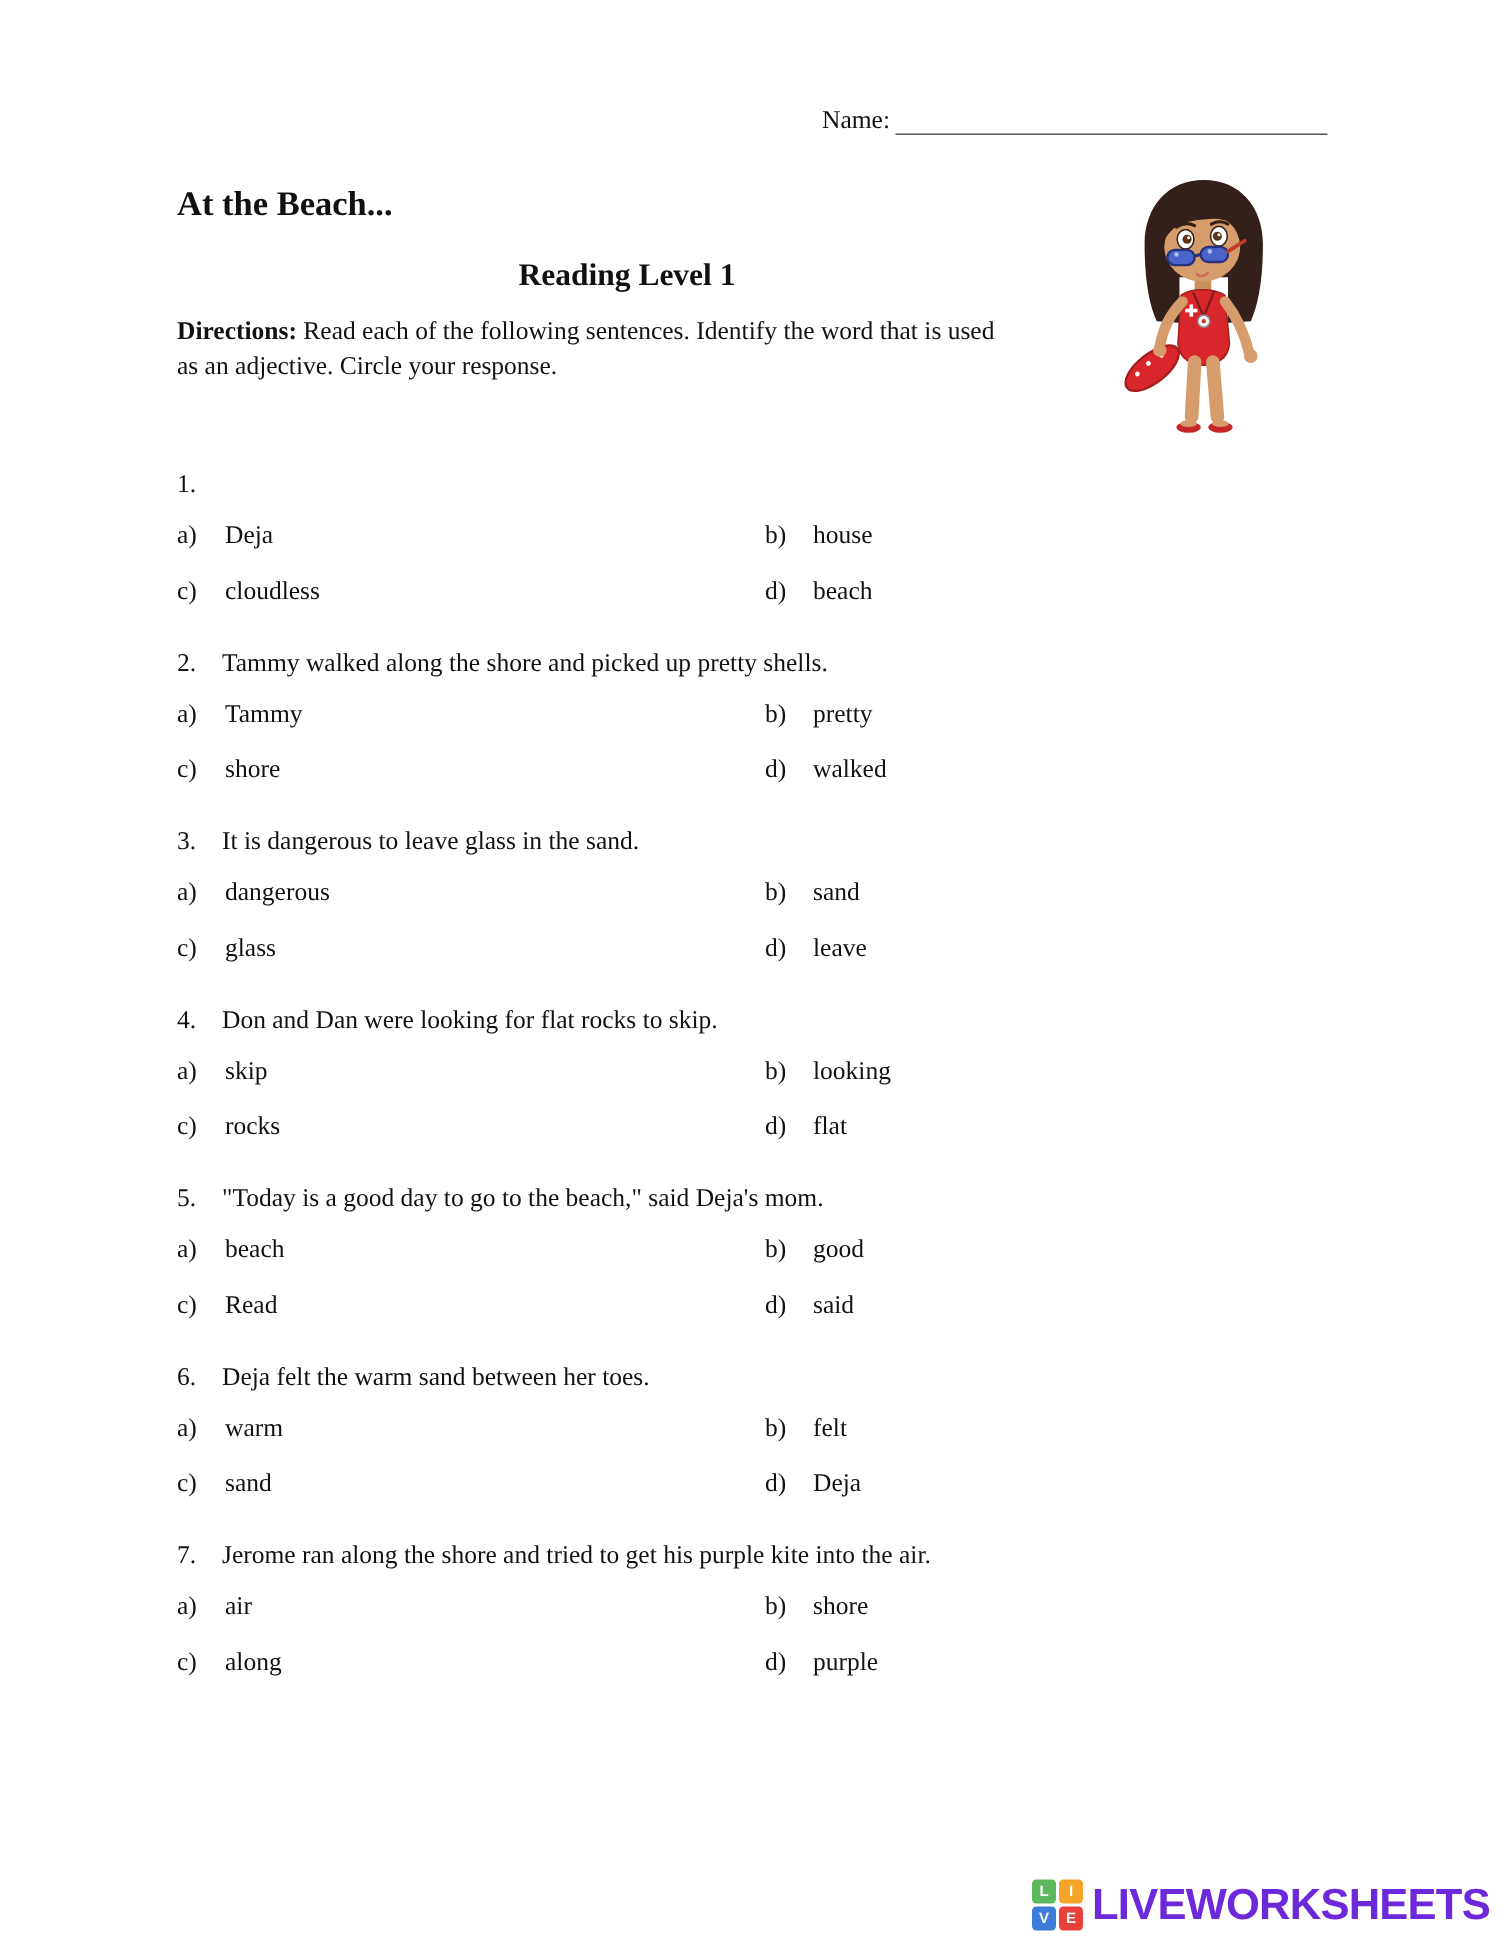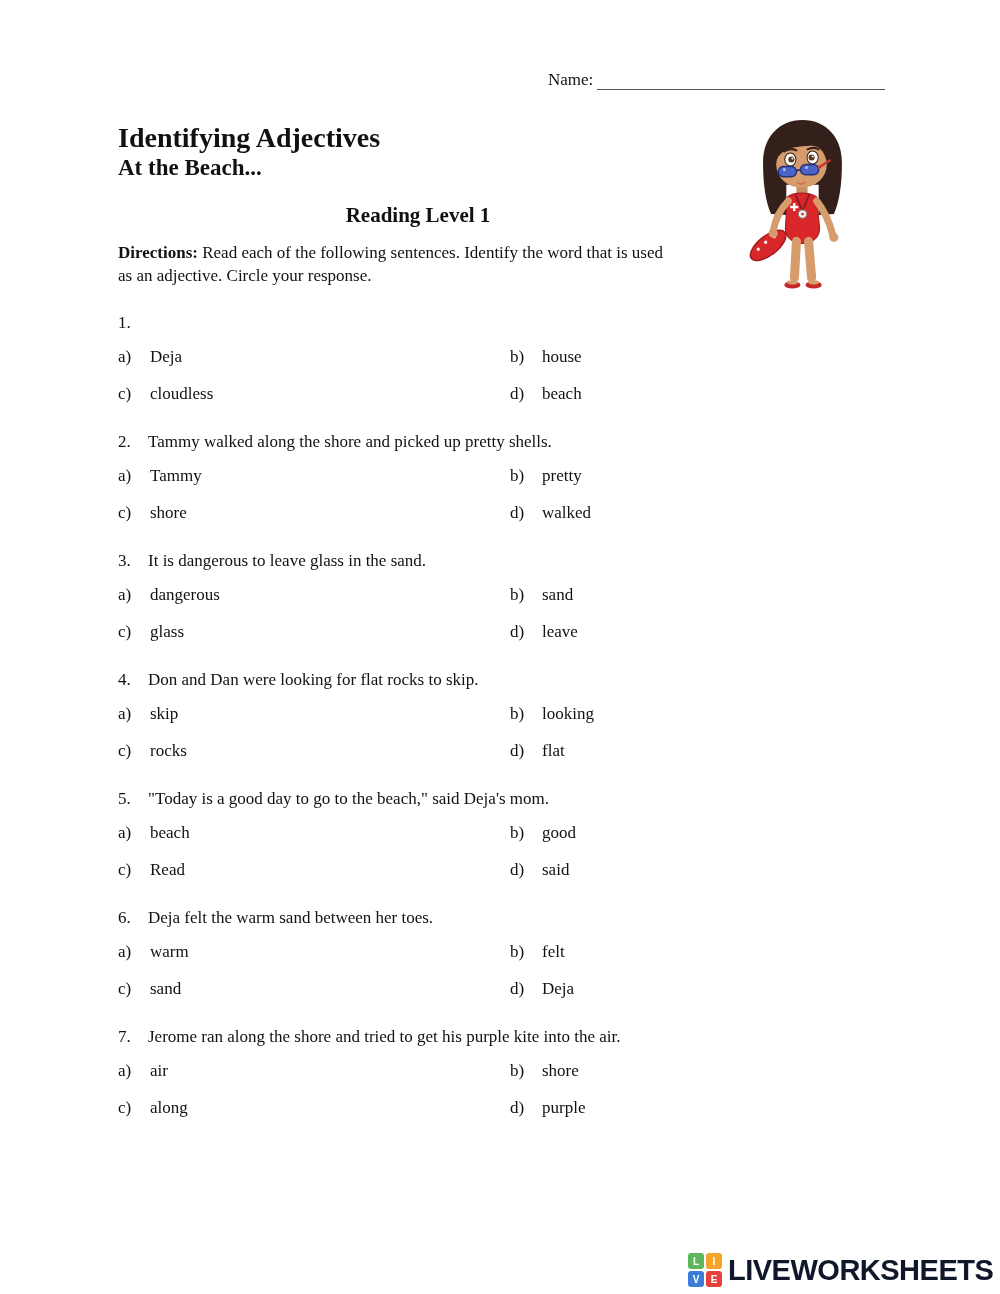--- a/index.html
+++ b/index.html
@@ -79,21 +79,20 @@
   }
 </style>
 </head>
 <body>
 
 <div class="name-row">
   <span>Name:</span><span class="name-line"></span>
 </div>
 
 <div class="header">
-  <div class="title">Identifying Adjectives</div>
   <div class="subtitle">At the Beach...</div>
   <div class="reading-level">Reading Level 1</div>
   <div class="directions">
     <span class="dir-label">Directions:</span>
     <span>Read each of the following sentences. Identify the word that is used as an adjective. Circle your response.</span>
   </div>
 </div>
 
 <div class="character">
   <svg viewBox="0 0 120 178">
@@ -336,14 +335,14 @@
   </div>
 </div>
 
 <div class="footer-logo">
   <div class="logo-grid">
       <span class="logo-tile" style="background-color: rgb(92, 184, 92);">L</span>
       <span class="logo-tile" style="background-color: rgb(245, 163, 41);">I</span>
       <span class="logo-tile" style="background-color: rgb(59, 125, 216);">V</span>
       <span class="logo-tile" style="background-color: rgb(232, 64, 58);">E</span>
     </div>
-  <div class="logo-wordmark" style="color: #0f172a; text-align: center;">LIVEWORKSHEETS</div>
+  <div class="logo-wordmark" style="color: #6d28d9; text-align: center;">LIVEWORKSHEETS</div>
 </div>
 
 </body></html>

